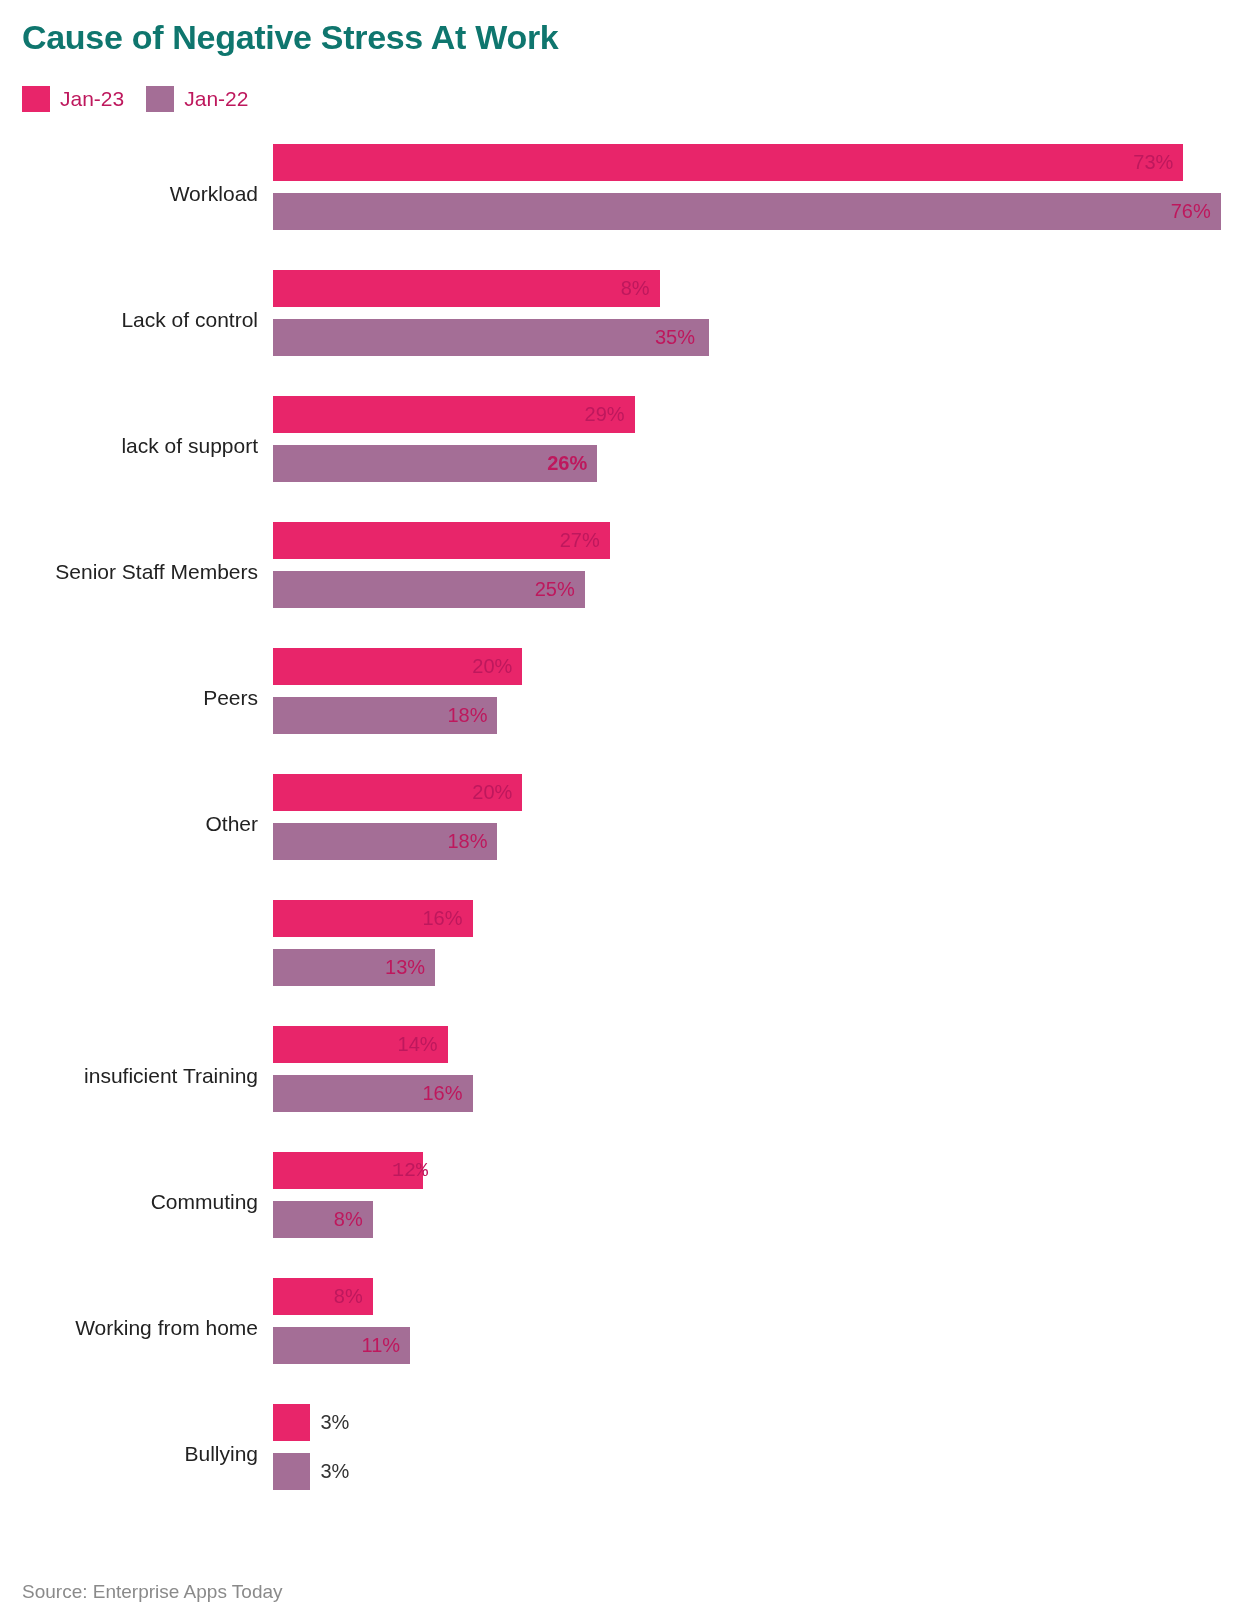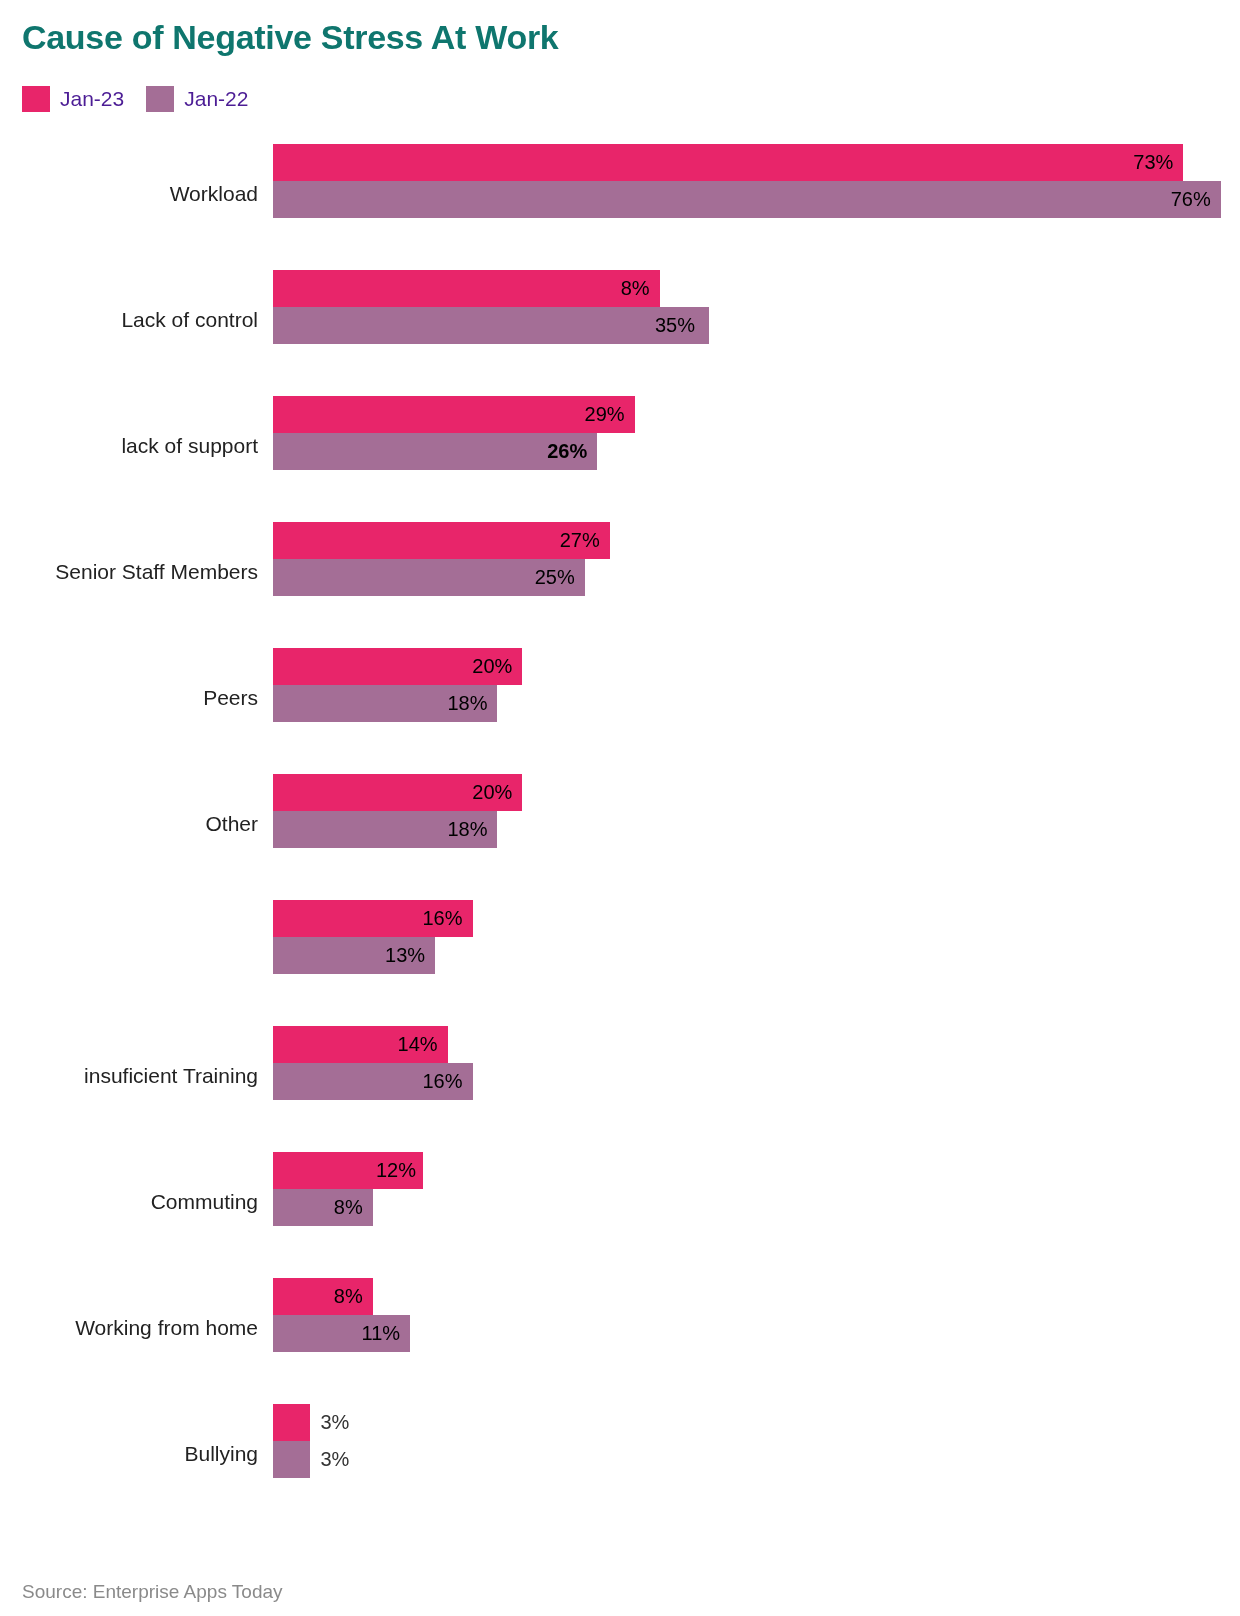--- a/index.html
+++ b/index.html
@@ -49,21 +49,21 @@
     align-items: center;
     gap: 10px;
   }
   .legend-swatch {
     width: 28px;
     height: 26px;
     flex: 0 0 auto;
   }
   .legend-label {
     font-size: 21px;
-    color: #4c1d95;
+    color: #be185d;
     white-space: nowrap;
     text-align: right;
   }
 
   
   .plot {
     position: absolute;
     left: 0;
     top: 132px;
     width: 1240px;
@@ -92,36 +92,36 @@
     position: absolute;
     left: 273px;
     top: 12px;
     width: 960px;
   }
 
   .bar-row {
     position: relative;
     height: 37px;
   }
-  .bar-row + .bar-row { margin-top: 0; padding-left: 40px; }
+  .bar-row + .bar-row { margin-top: 12px; padding-left: 40px; }
 
   .bar {
     position: absolute;
     left: 0;
     top: 0;
     height: 37px;
   }
 
   .bar-value-in {
     position: absolute;
     top: 0;
     height: 37px;
     line-height: 37px;
     font-size: 20px;
-    color: #000000;
+    color: #be185d;
     white-space: nowrap;
   }
   .bar-value-out {
     position: absolute;
     top: 0;
     height: 37px;
     line-height: 37px;
     font-size: 20px;
     color: #333333;
     white-space: nowrap;
@@ -258,21 +258,21 @@
             <div class="bar" style="width: 199.52px; background: rgb(164, 110, 150);"></div>
             <div class="bar-value-in" style="left: 143.52px; width: 46px; text-align: right;">16%</div>
           </div>
         </div>
       </div>
       <div class="group">
         <div class="cat-label">Commuting</div>
         <div class="bars">
           <div class="bar-row">
             <div class="bar" style="width: 149.64px; background: rgb(232, 37, 106);"></div>
-            <div class="bar-value-in" style="left: 103px; width: 46px; ">12%</div>
+            <div class="bar-value-in" style="left: 109px; width: 46px; text-align: right; font-family: Liberation Mono, monospace;">12%</div>
           </div>
           <div class="bar-row">
             <div class="bar" style="width: 99.76px; background: rgb(164, 110, 150);"></div>
             <div class="bar-value-in" style="left: 43.76px; width: 46px; text-align: right;">8%</div>
           </div>
         </div>
       </div>
       <div class="group">
         <div class="cat-label">Working from home</div>
         <div class="bars">

